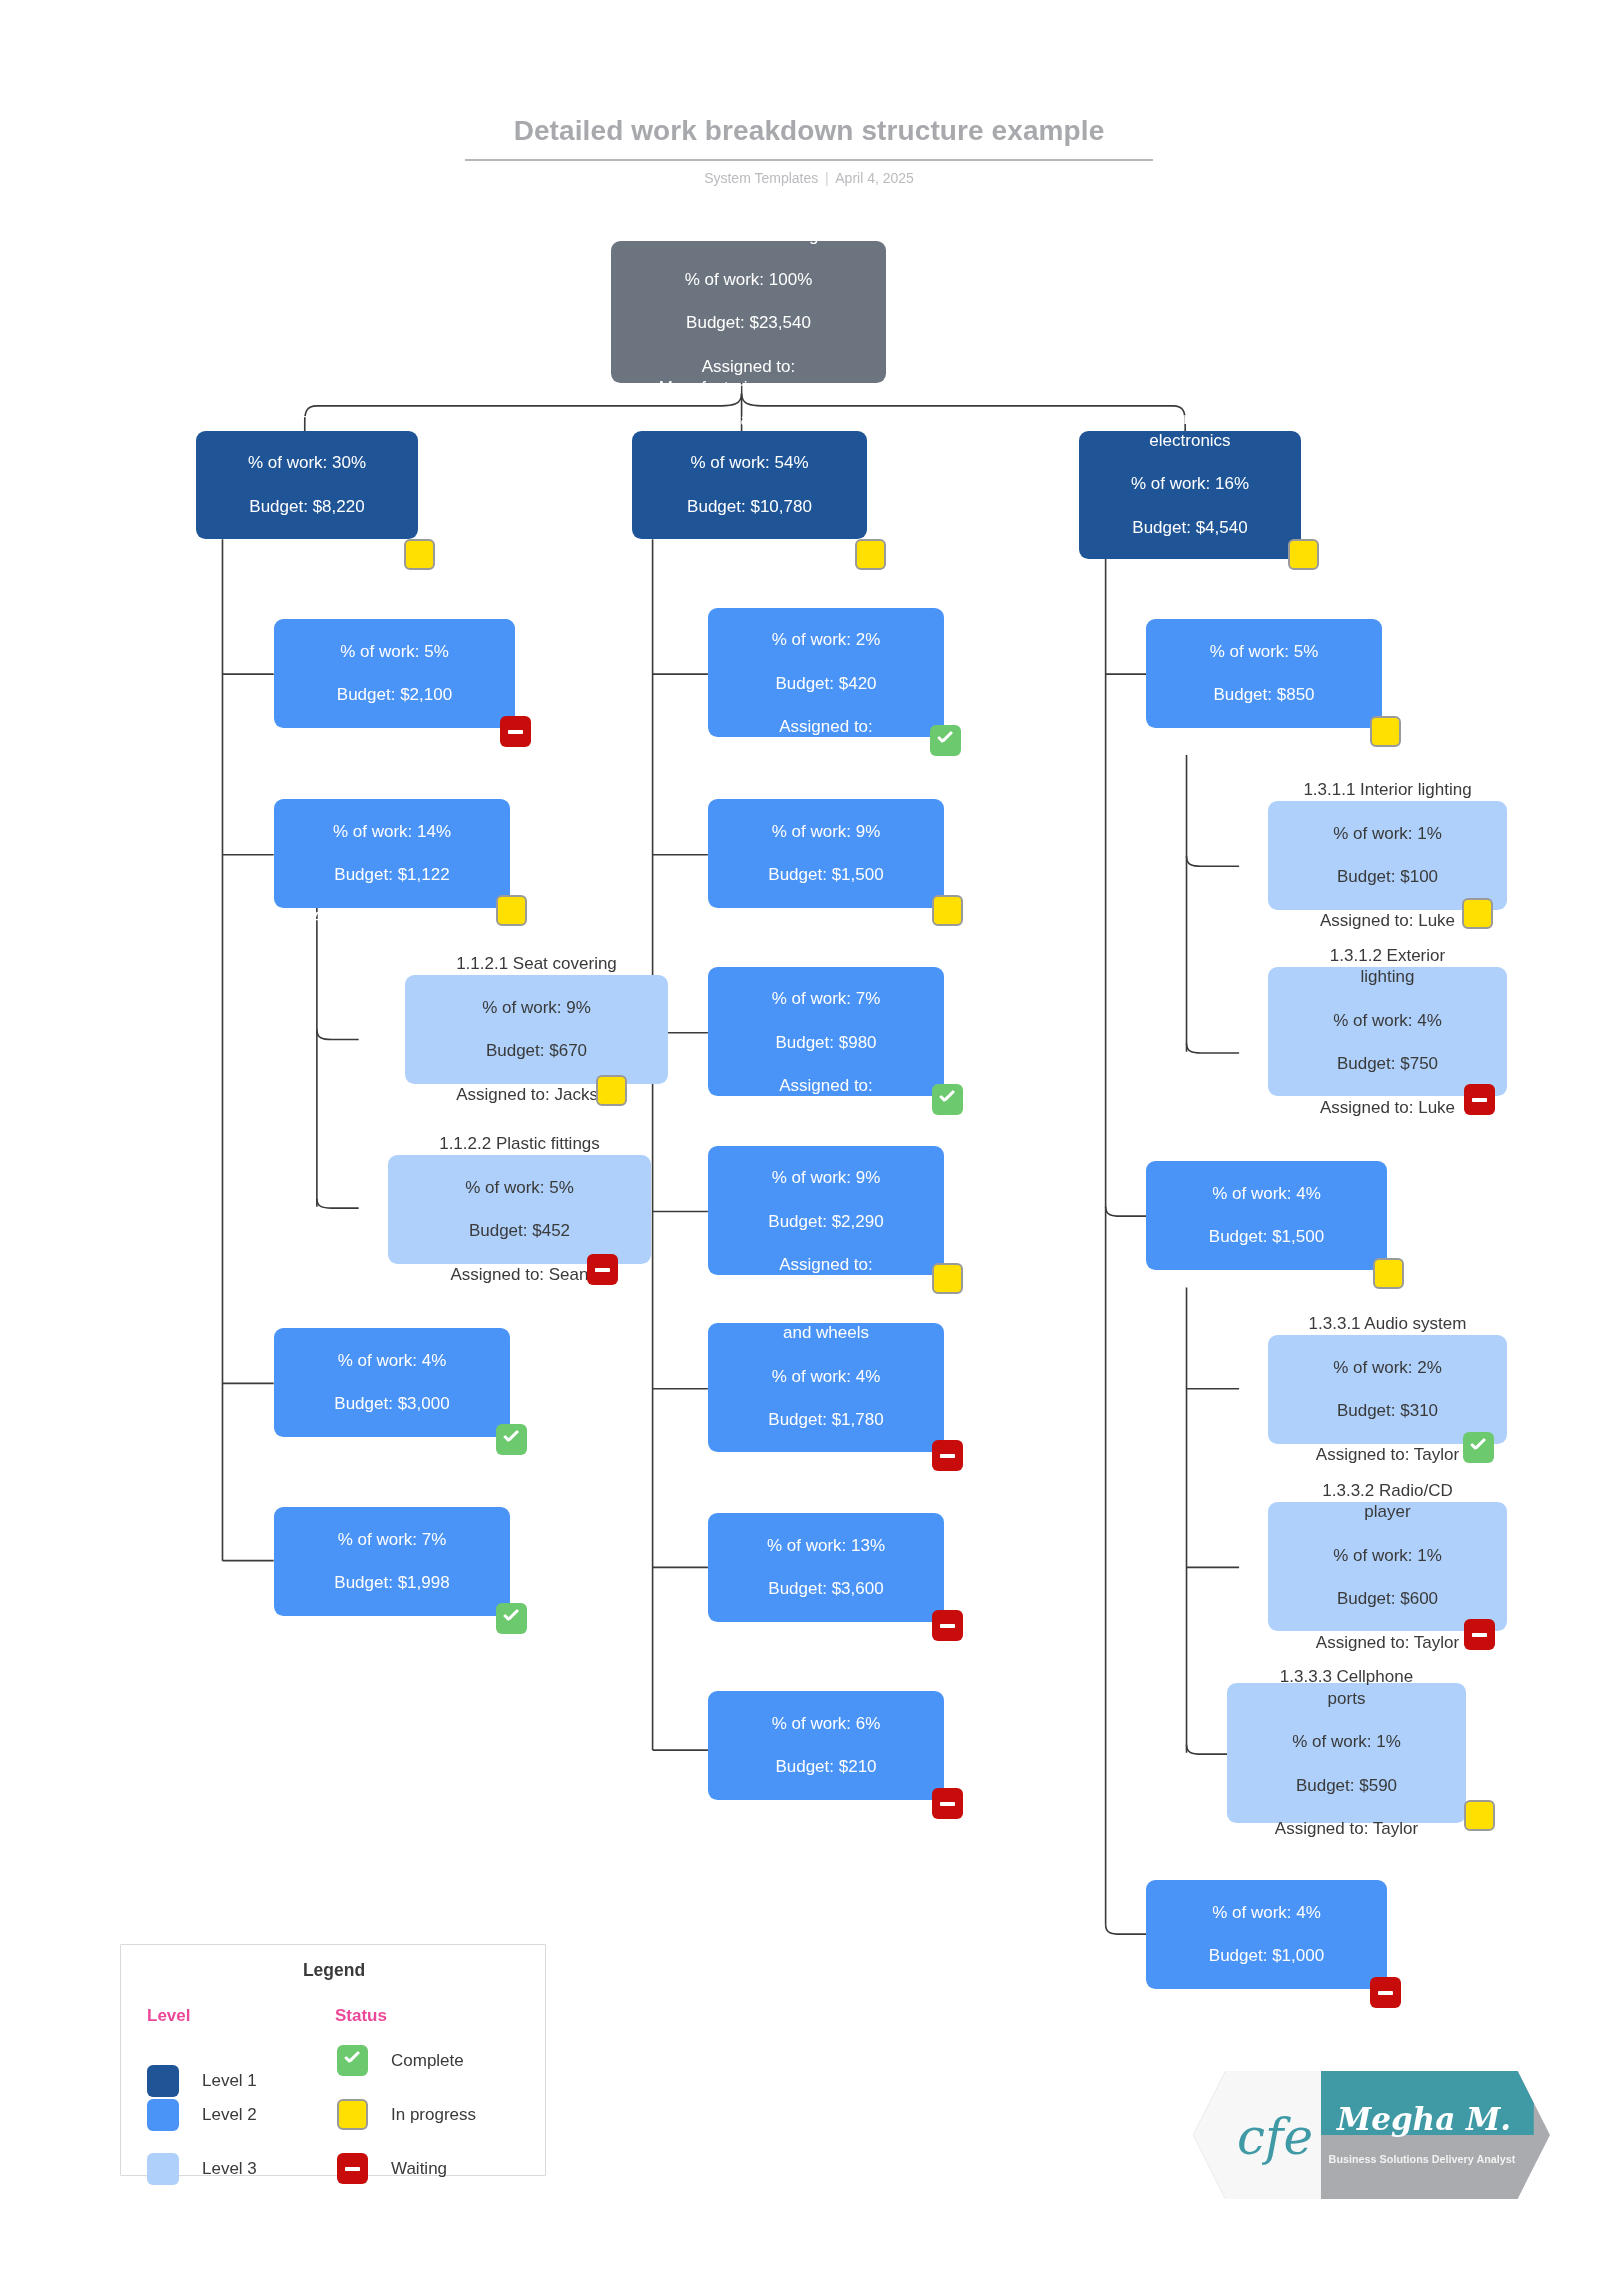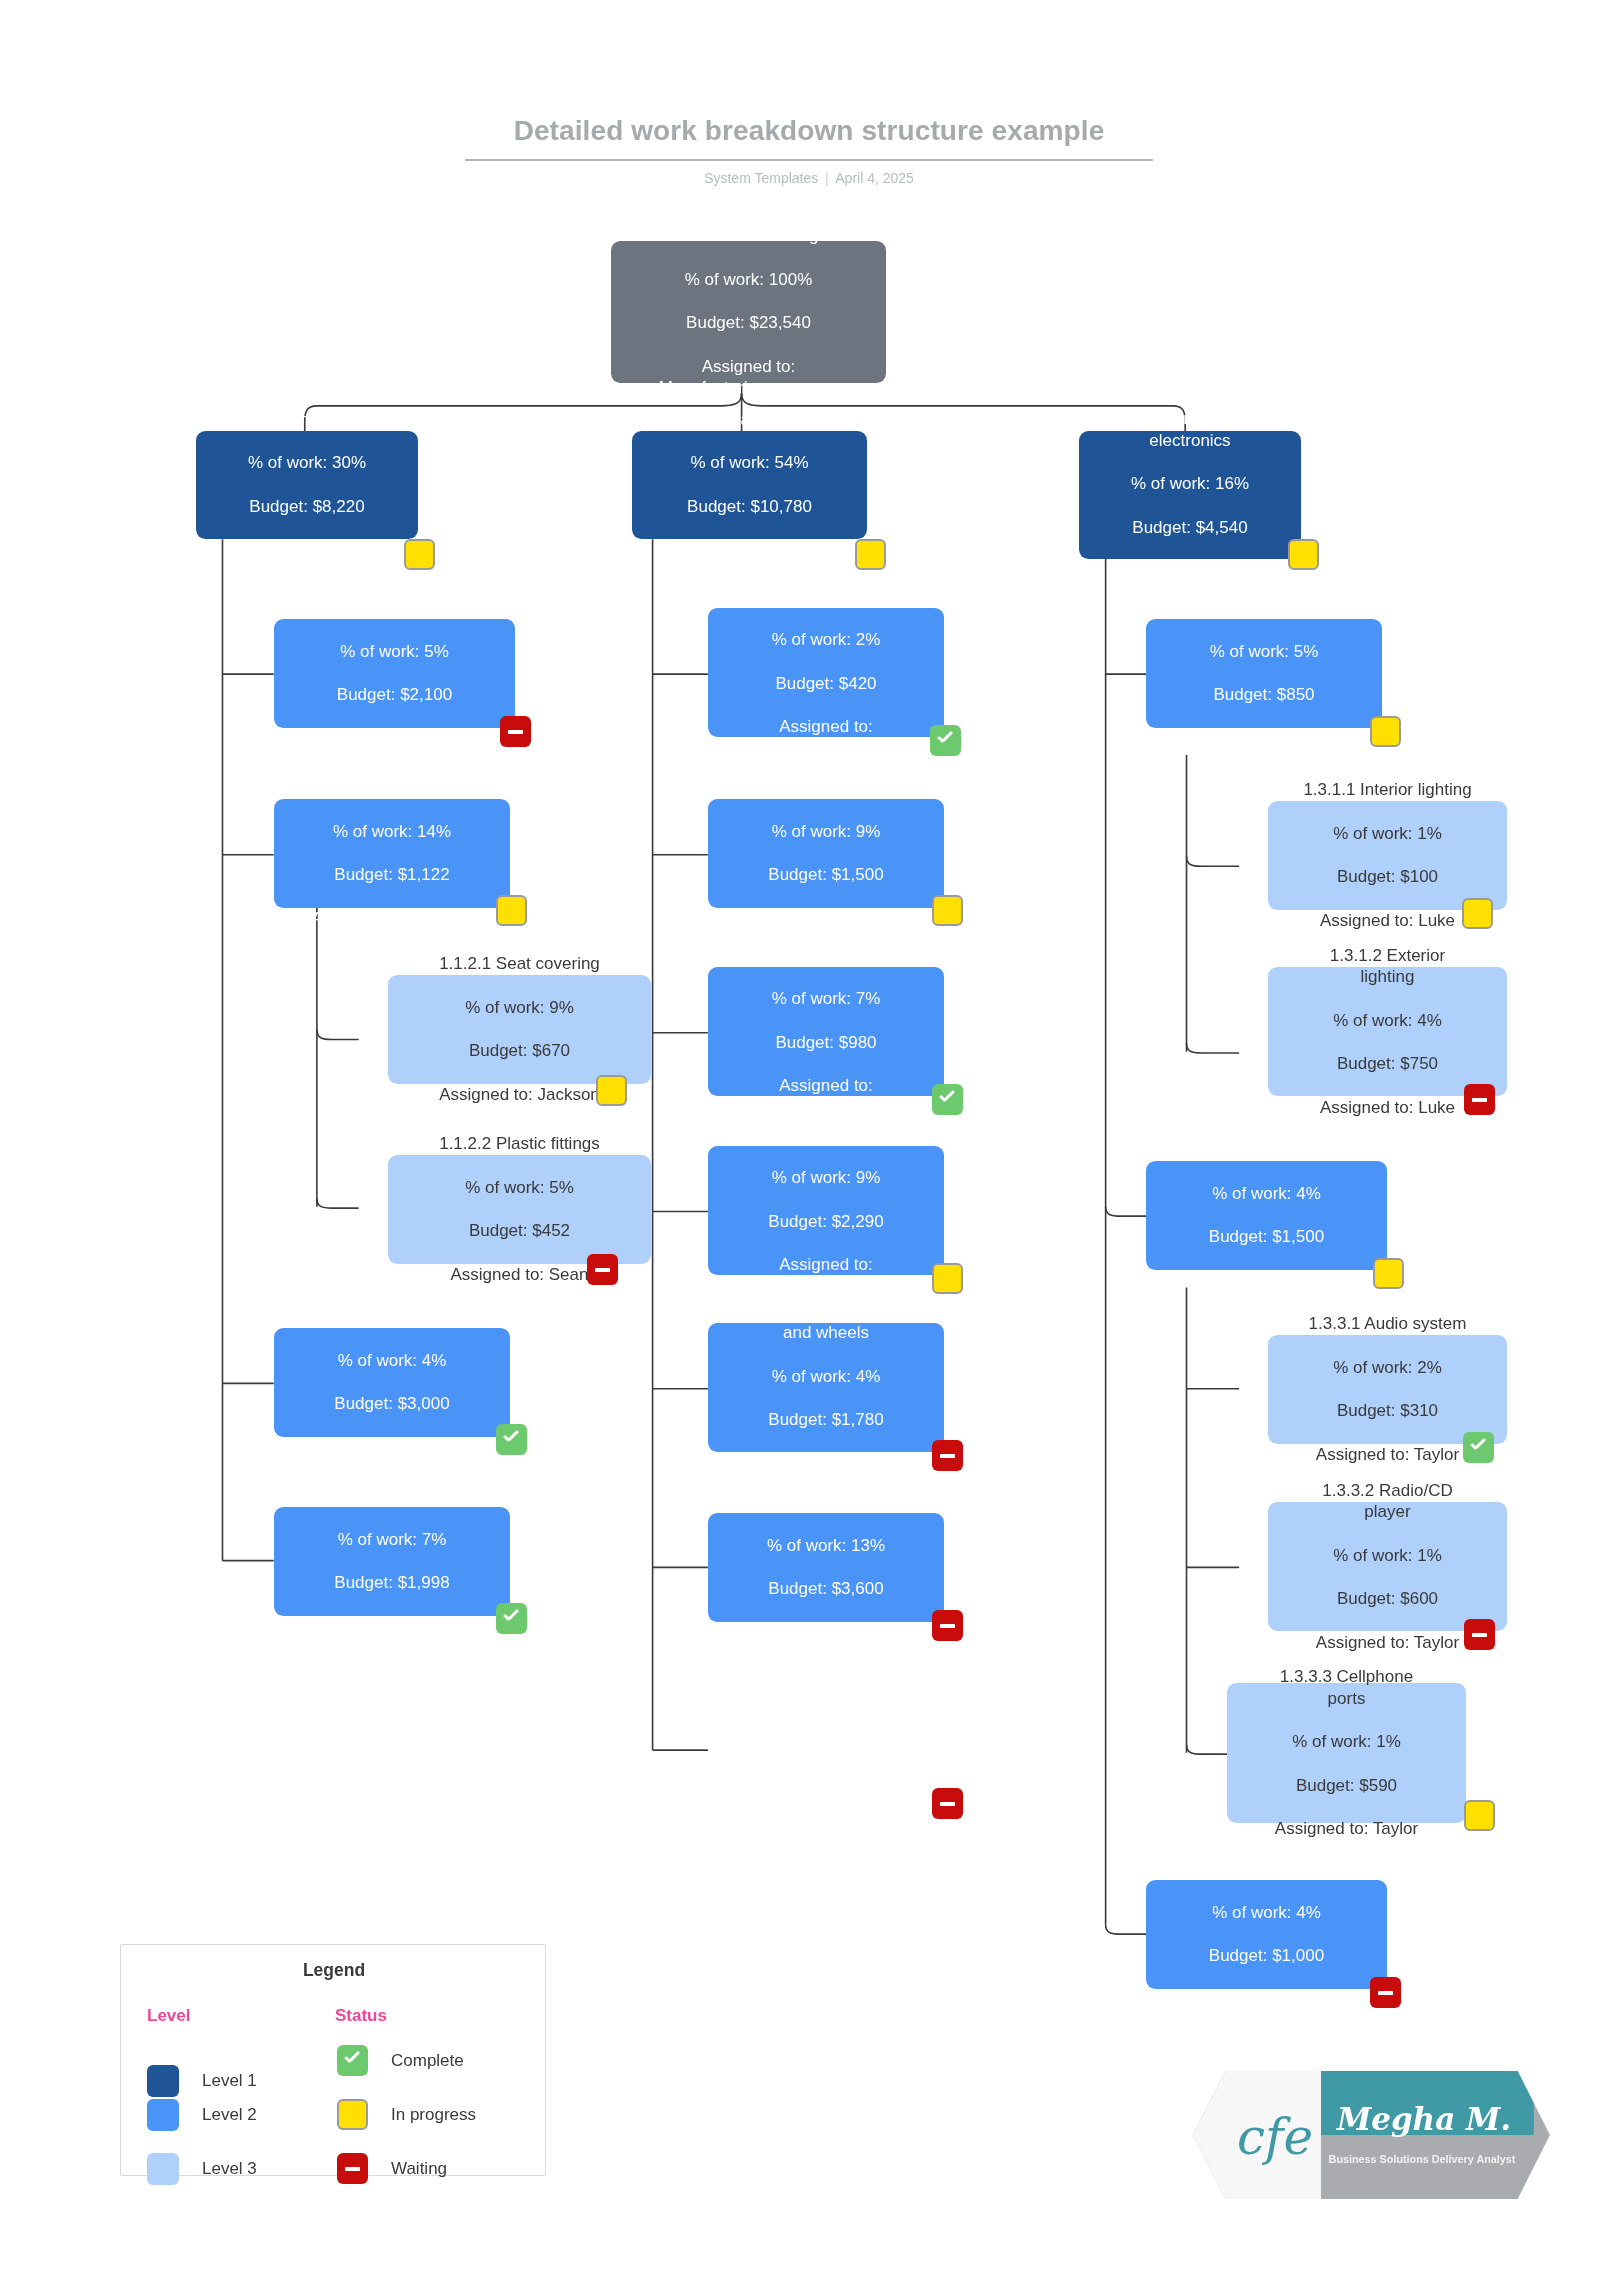--- a/index.html
+++ b/index.html
@@ -223,21 +223,21 @@
   <div class="node lv2" style="left:274px; top:799px; width:236px; height:109px;">
     <div>
       <div>1.1.2 Upholstery</div>
       <div>% of work: 14%</div>
       <div>Budget: $1,122</div>
       <div>Assigned to: Jackson</div>
     </div>
   </div>
   <div class="badge progress" style="left:496px; top:895px;"></div>
 
-  <div class="node lv3" style="left:359px; top:975px; width:263px; height:109px;">
+  <div class="node lv3" style="left:376px; top:975px; width:263px; height:109px;">
     <div>
       <div>1.1.2.1 Seat covering</div>
       <div>% of work: 9%</div>
       <div>Budget: $670</div>
       <div>Assigned to: Jackson</div>
     </div>
   </div>
   <div class="badge progress" style="left:596px; top:1075px;"></div>
 
   <div class="node lv3" style="left:359px; top:1155px; width:263px; height:109px;">
@@ -341,20 +341,28 @@
       <div>1.2.6 Engine</div>
       <div>% of work: 13%</div>
       <div>Budget: $3,600</div>
       <div>Assigned to: Brittany</div>
     </div>
   </div>
   <div class="badge waiting" style="left:932px; top:1610px;">
       <span class="dash"></span>
     </div>
 
+  <div class="node lv2" style="left:708px; top:1691px; width:236px; height:109px;">
+    <div>
+      <div>1.2.7 Breaks</div>
+      <div>% of work: 6%</div>
+      <div>Budget: $210</div>
+      <div>Assigned to: Bridger</div>
+    </div>
+  </div>
   <div class="badge waiting" style="left:932px; top:1788px;">
       <span class="dash"></span>
     </div>
 
   <div class="node lv2" style="left:1146px; top:619px; width:236px; height:109px;">
     <div>
       <div>1.3.1 Lighting</div>
       <div>% of work: 5%</div>
       <div>Budget: $850</div>
       <div>Assigned to: Luke</div>

